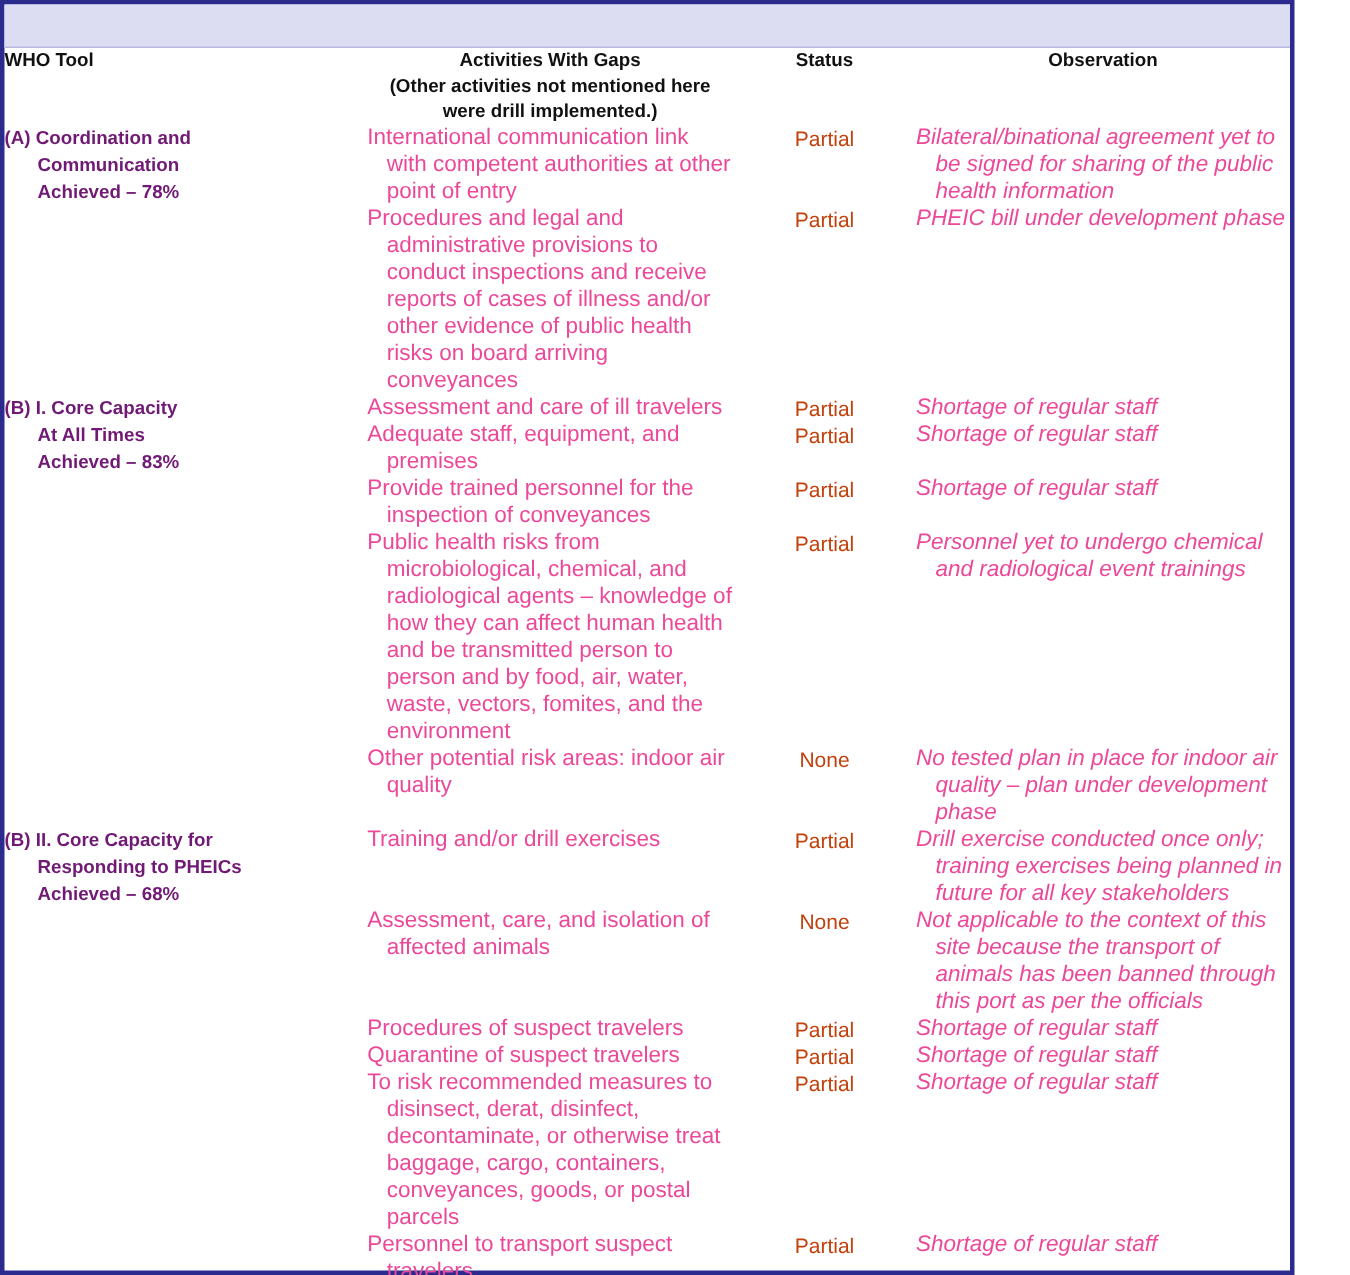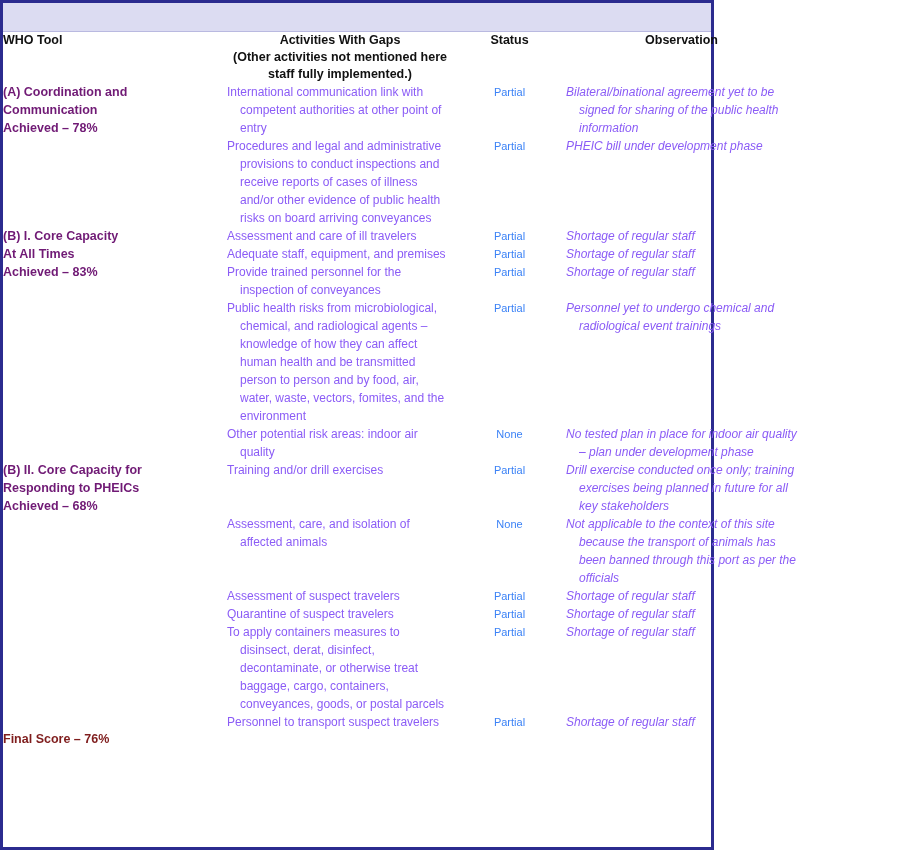--- a/index.html
+++ b/index.html
@@ -12,21 +12,21 @@
     width: 900px;
     height: 850px;
     font-family: "Liberation Sans", sans-serif;
     color: #1a1a1a;
     overflow: hidden;
   }
 
   .page {
     position: relative;
     box-sizing: border-box;
-    width: 714px;
+    width: 863px;
     height: 850px;
     background: #ffffff;
     border-left: 3px solid #2b2b8f;
     border-right: 3px solid #2b2b8f;
     border-top: 3px solid #2b2b8f;
     border-bottom: 3px solid #2b2b8f;
   }
 
   
   .top-band {
@@ -91,40 +91,40 @@
   
   .tool-cell {
     font-weight: bold;
     font-size: 12.5px;
     line-height: 18px;
     padding-left: 6px;
     padding-top: 6px;
     color: #701a75;
   }
   .tool-cell .l1 { display: block; }
-  .tool-cell .l2 { display: block; padding-left: 0; }
+  .tool-cell .l2 { display: block; padding-left: 22px; }
 
   .act-cell, .obs-cell {
-    font-size: 12px;
+    font-size: 15px;
     line-height: 18px;
-    color: #8b5cf6;
+    color: #ec4899;
   }
   .act-cell {
     padding-left: 5px;
     padding-right: 2px;
   }
   .obs-cell {
     padding-left: 38px;
     padding-right: 2px;
   }
   .status-cell {
-    font-size: 11px;
+    font-size: 14px;
     line-height: 18px;
     text-align: center;
-    color: #3b82f6;
+    color: #c2410c;
   }
 
   
   .hang {
     padding-left: 13px;
     text-indent: -13px;
   }
   .obs-cell .hang {
     padding-left: 13px;
     text-indent: -13px;
@@ -161,21 +161,21 @@
         <col class="c-act">
         <col class="c-status">
         <col class="c-obs">
       </colgroup>
       <thead>
         <tr class="hdr-row">
           <th class="hdr-cell hdr-tool">WHO Tool</th>
           <th class="hdr-cell hdr-act">
             <span>Activities With Gaps</span>
             <span class="sub">(Other activities not mentioned here</span>
-            <span class="sub">staff fully implemented.)</span>
+            <span class="sub">were drill implemented.)</span>
           </th>
           <th class="hdr-cell hdr-status">Status</th>
           <th class="hdr-cell hdr-obs">Observation</th>
         </tr>
       </thead>
       <tbody id="table-body">
           <tr>
             <td class="tool-cell" rowspan="2">
               <span class="l1">(A) Coordination and</span>
               <span class="l2">Communication</span>
@@ -284,21 +284,21 @@
             </td>
             <td class="status-cell">
               <div>None</div>
             </td>
             <td class="obs-cell">
               <div class="hang">Not applicable to the context of this site because the transport of animals has been banned through this port as per the officials</div>
             </td>
           </tr>
           <tr>
             <td class="act-cell">
-              <div class="hang">Assessment of suspect travelers</div>
+              <div class="hang">Procedures of suspect travelers</div>
             </td>
             <td class="status-cell">
               <div>Partial</div>
             </td>
             <td class="obs-cell">
               <div class="hang">Shortage of regular staff</div>
             </td>
           </tr>
           <tr>
             <td class="act-cell">
@@ -306,21 +306,21 @@
             </td>
             <td class="status-cell">
               <div>Partial</div>
             </td>
             <td class="obs-cell">
               <div class="hang">Shortage of regular staff</div>
             </td>
           </tr>
           <tr>
             <td class="act-cell">
-              <div class="hang">To apply containers measures to disinsect, derat, disinfect, decontaminate, or otherwise treat baggage, cargo, containers, conveyances, goods, or postal parcels</div>
+              <div class="hang">To risk recommended measures to disinsect, derat, disinfect, decontaminate, or otherwise treat baggage, cargo, containers, conveyances, goods, or postal parcels</div>
             </td>
             <td class="status-cell">
               <div>Partial</div>
             </td>
             <td class="obs-cell">
               <div class="hang">Shortage of regular staff</div>
             </td>
           </tr>
           <tr>
             <td class="act-cell">

